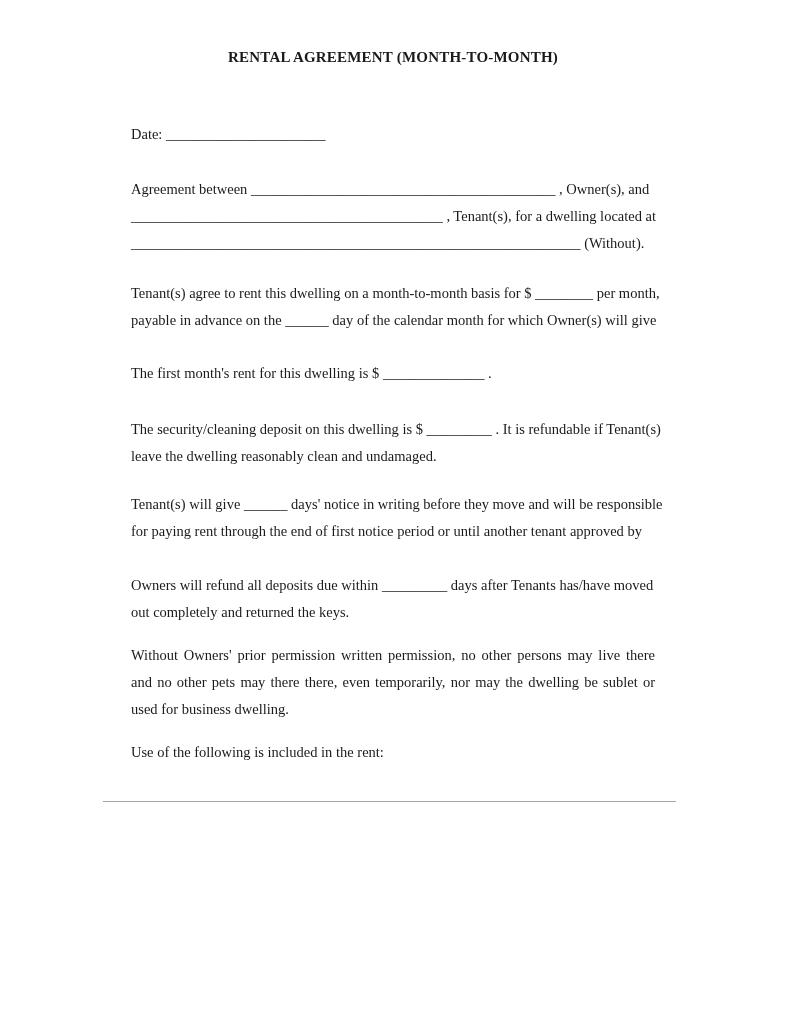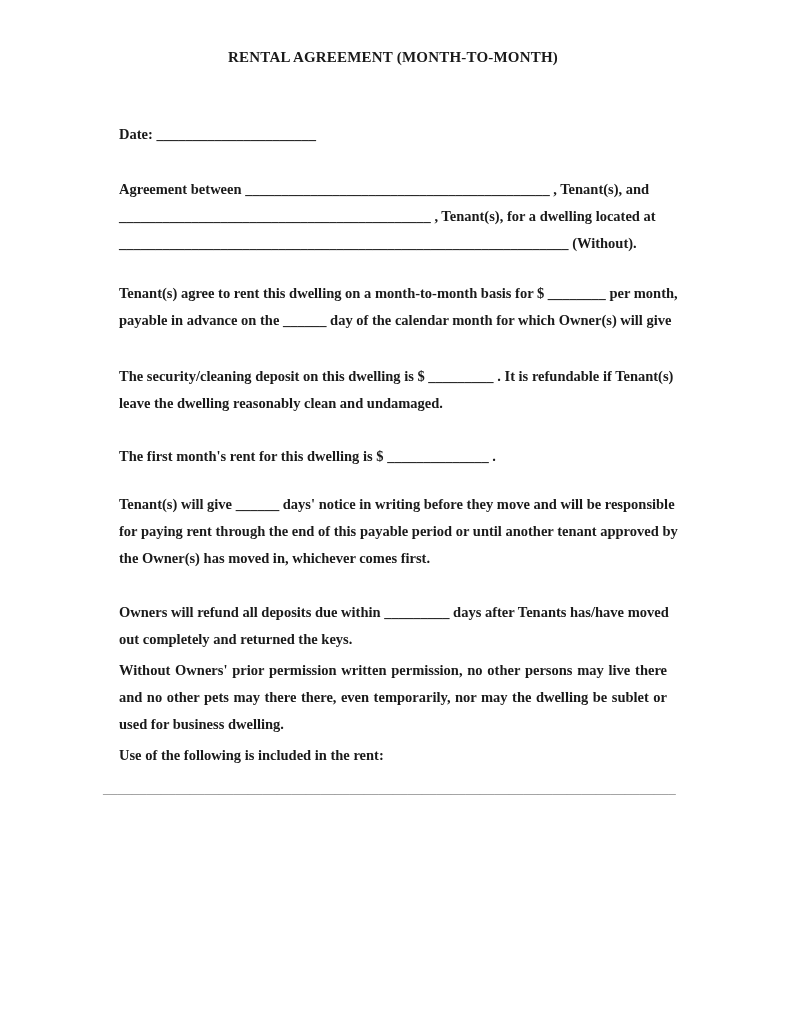--- a/index.html
+++ b/index.html
@@ -23,21 +23,21 @@
     background: #ffffff;
   }
   .doc-title {
     text-align: center;
     font-weight: bold;
     font-size: 15px;
     line-height: 27px;
     letter-spacing: 0.2px;
     white-space: pre;
   }
-  .para { margin: 4px; font-weight: bold; }
+  .para { margin: 16px; }
   .line {
     line-height: 27px;
     white-space: pre;
   }
   .justify-line {
     line-height: 27px;
     white-space: normal;
     text-align: justify;
     text-align-last: justify;
   }
@@ -64,43 +64,42 @@
 
 <div class="page">
 
   <div class="doc-title"><span>RENTAL AGREEMENT (MONTH-TO-MONTH)</span></div>
 
   <div class="para" id="p-date">
     <div class="line">Date: ______________________</div>
   </div>
 
   <div class="para" id="p-parties">
-    <div class="line">Agreement between __________________________________________ , Tenant(s), and</div>
+    <div class="line">Agreement between __________________________________________ , Owner(s), and</div>
     <div class="line">___________________________________________ , Tenant(s), for a dwelling located at</div>
     <div class="line">______________________________________________________________ (Without).</div>
   </div>
 
   <div class="para" id="p-rent">
     <div class="line">Tenant(s) agree to rent this dwelling on a month-to-month basis for $ ________ per month,</div>
     <div class="line">payable in advance on the ______ day of the calendar month for which Owner(s) will give</div>
   </div>
 
+  <div class="para" id="p-first">
+    <div class="line">The first month's rent for this dwelling is $ ______________ .</div>
+  </div>
+
   <div class="para" id="p-deposit">
     <div class="line">The security/cleaning deposit on this dwelling is $ _________ . It is refundable if Tenant(s)</div>
     <div class="line">leave the dwelling reasonably clean and undamaged.</div>
   </div>
 
-  <div class="para" id="p-first">
-    <div class="line">The first month's rent for this dwelling is $ ______________ .</div>
-  </div>
-
   <div class="para" id="p-notice">
     <div class="line">Tenant(s) will give ______ days' notice in writing before they move and will be responsible</div>
-    <div class="line">for paying rent through the end of this payable period or until another tenant approved by</div>
-    <div class="line">the Owner(s) has moved in, whichever comes first.</div>
+    <div class="line">for paying rent through the end of first notice period or until another tenant approved by</div>
   </div>
 
   <div class="para" id="p-refund">
     <div class="line">Owners will refund all deposits due within _________ days after Tenants has/have moved</div>
     <div class="line">out completely and returned the keys.</div>
   </div>
 
 
   <div class="para" id="p-permission">
     <div class="justify-line">Without Owners' prior permission written permission, no other persons may live there</div>

